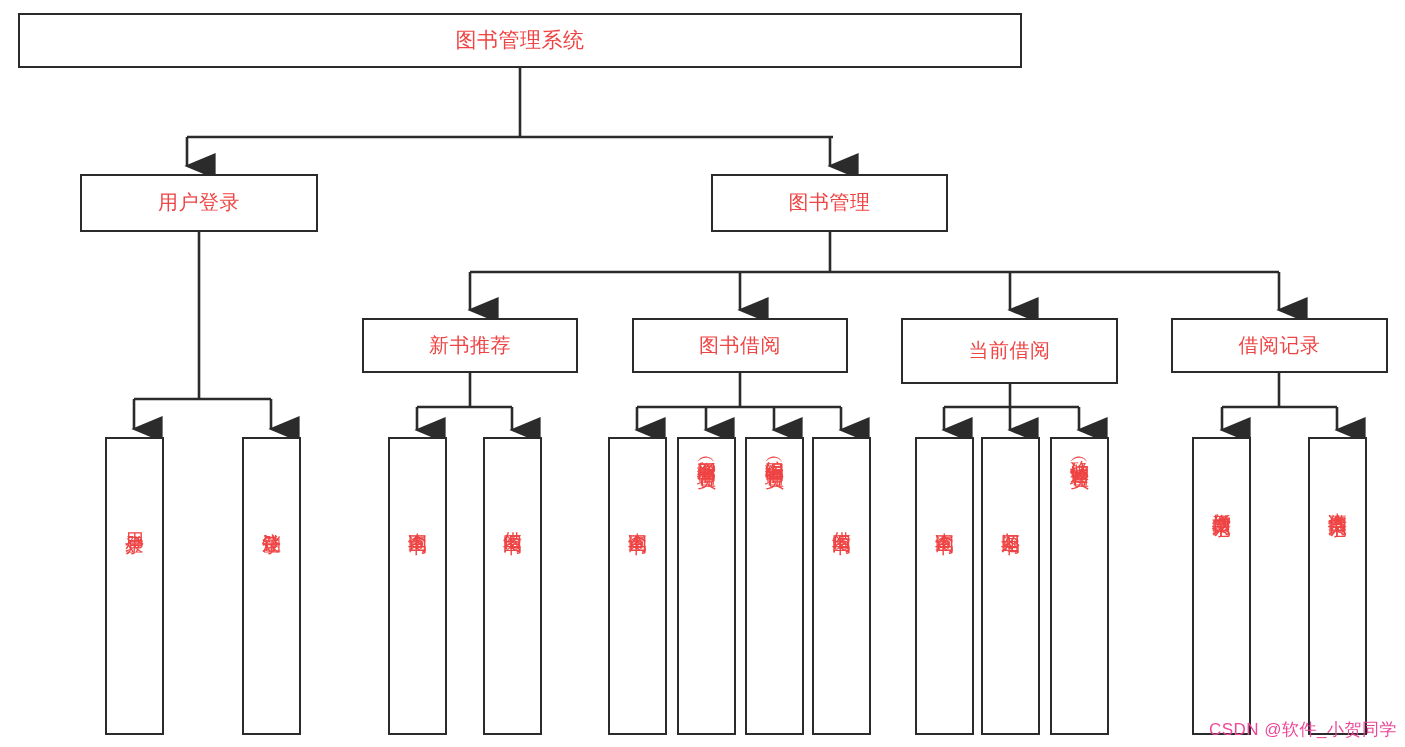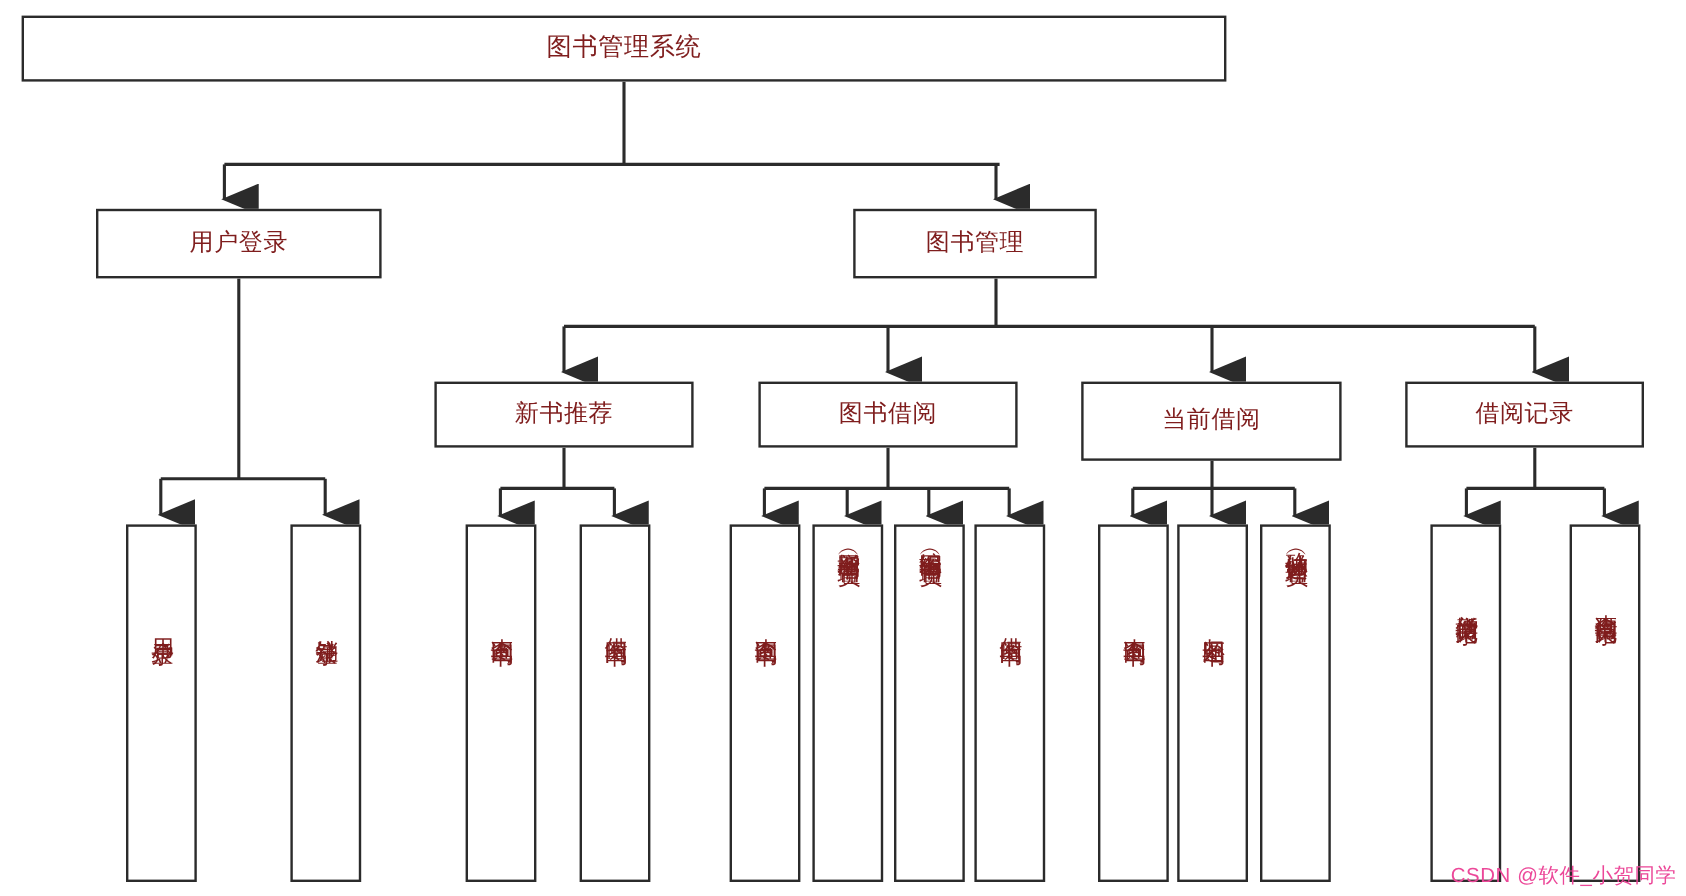--- a/index.html
+++ b/index.html
@@ -30,21 +30,21 @@
   
   .node {
     position: absolute;
     z-index: 2;
     box-sizing: border-box;
     background: #ffffff;
     border: 2px solid #2b2b2b;
     display: flex;
     align-items: center;
     justify-content: center;
-    color: #7f1d1d;
+    color: #ef4444;
   }
   .node .label {
     display: block;
     text-align: center;
     line-height: 1.18;
     letter-spacing: 0.5px;
   }
   .node.root .label   { font-size: 21px; }
   .node.lvl1 .label   { font-size: 20px; }
   .node.lvl2 .label   { font-size: 20px; }
@@ -137,37 +137,37 @@
   </svg>
 
   <div class="node root" style="left:18px; top:13px; width:1004px; height:55px;">
     <span class="label">图书管理系统</span>
   </div>
 
   <div class="node lvl1" style="left:80px; top:174px; width:238px; height:58px;">
     <span class="label">用户登录</span>
   </div>
 
-  <div class="node lvl1" style="left:711px; top:174px; width:203px; height:58px;">
+  <div class="node lvl1" style="left:711px; top:174px; width:237px; height:58px;">
     <span class="label">图书管理</span>
   </div>
 
   <div class="node lvl2" style="left:362px; top:318px; width:216px; height:55px;">
     <span class="label">新书推荐</span>
   </div>
 
   <div class="node lvl2" style="left:632px; top:318px; width:216px; height:55px;">
     <span class="label">图书借阅</span>
   </div>
 
   <div class="node lvl2" style="left:901px; top:318px; width:217px; height:66px;">
     <span class="label">当前借阅</span>
   </div>
 
-  <div class="node lvl2" style="left:1171px; top:318px; width:199px; height:55px;">
+  <div class="node lvl2" style="left:1171px; top:318px; width:217px; height:55px;">
     <span class="label">借阅记录</span>
   </div>
 
   <div class="node leaf mid" style="left:105px; top:437px; width:59px; height:298px;">
     <span class="label">用户登录</span>
   </div>
 
   <div class="node leaf mid" style="left:242px; top:437px; width:59px; height:298px;">
     <span class="label">注销登录</span>
   </div>

